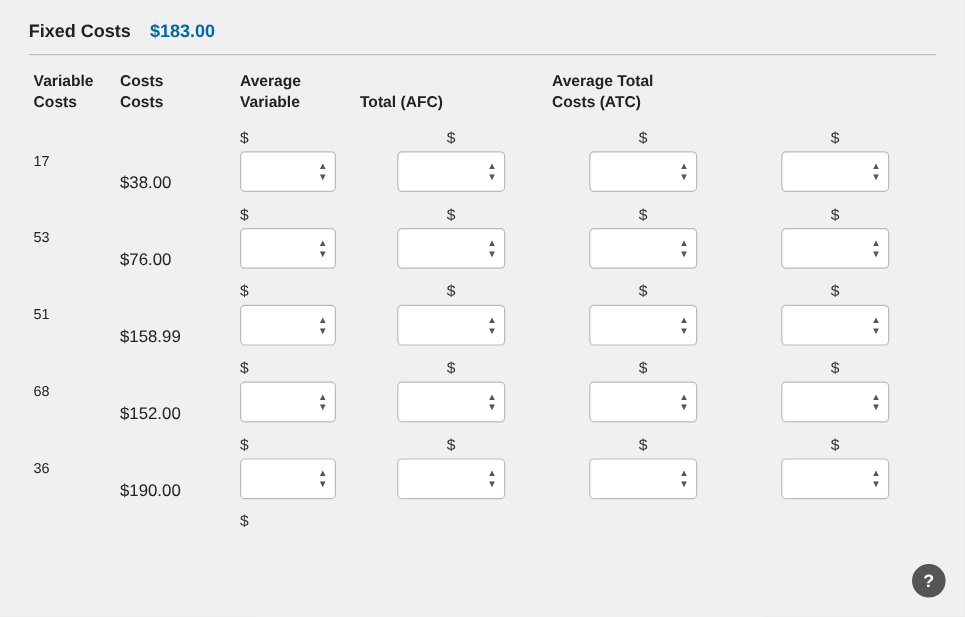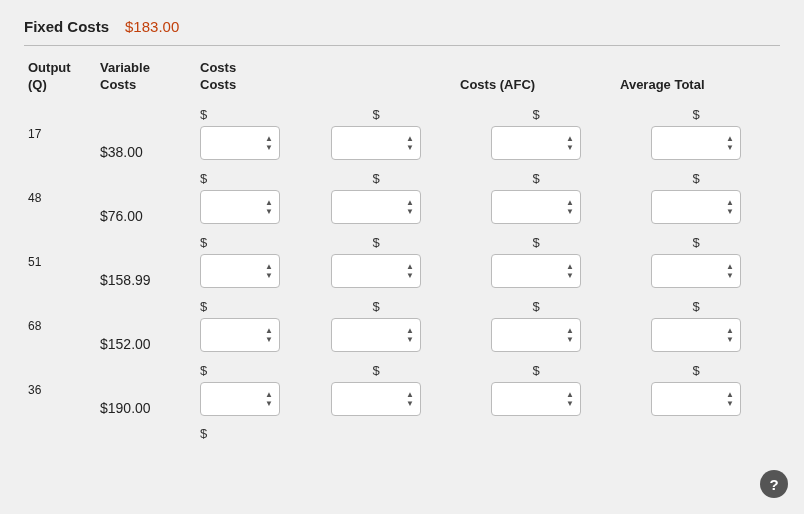--- a/index.html
+++ b/index.html
@@ -27,22 +27,22 @@
       border-bottom: 1.5px solid #bbb;
       padding-bottom: 10px;
     }
     .fixed-costs-label {
       font-size: 15px;
       font-weight: 600;
       color: #222;
     }
     .fixed-costs-value {
       font-size: 15px;
-      font-weight: 400;
-      color: #c2410c;
+      font-weight: 700;
+      color: #0369a1;
     }
     .header-row {
       display: grid;
       grid-template-columns: 72px 100px 100px 160px 160px 160px;
       align-items: end;
       margin-bottom: 8px;
       gap: 0;
     }
     .header-cell {
       font-size: 13px;
@@ -169,38 +169,36 @@
 
 <div class="container">
 
   <div class="fixed-costs-row">
     <span class="fixed-costs-label">Fixed Costs</span>
     <span class="fixed-costs-value">$183.00</span>
   </div>
 
   <div class="header-row">
     <div class="header-cell">
-      <div>Output</div>
-      <div>(Q)</div>
-    </div>
-    <div class="header-cell">
       <div>Variable</div>
       <div>Costs</div>
     </div>
     <div class="header-cell">
       <div>Costs</div>
       <div>Costs</div>
     </div>
     <div class="header-cell">
+      <div>Average Variable</div>
     </div>
     <div class="header-cell">
-      <div>Costs (AFC)</div>
+      <div>Total (AFC)</div>
     </div>
     <div class="header-cell">
       <div>Average Total</div>
+      <div>Costs (ATC)</div>
     </div>
   </div>
 
   <div class="data-rows">
 
     <div class="data-row">
       <div class="cell">
         <span class="cell-output">17</span>
       </div>
       <div class="cell">
@@ -243,21 +241,21 @@
           <div class="spinner-arrows">
             <span>▲</span>
             <span>▼</span>
           </div>
         </div>
       </div>
     </div>
 
     <div class="data-row">
       <div class="cell">
-        <span class="cell-output">48</span>
+        <span class="cell-output">53</span>
       </div>
       <div class="cell">
         <span class="cell-variable">$76.00</span>
       </div>
       <div class="cell total-costs-cell">
         <span class="dollar-sign-above">$</span>
         <div class="spinner-input">
           <span class="dollar"></span>
           <div class="spinner-arrows">
             <span>▲</span>

